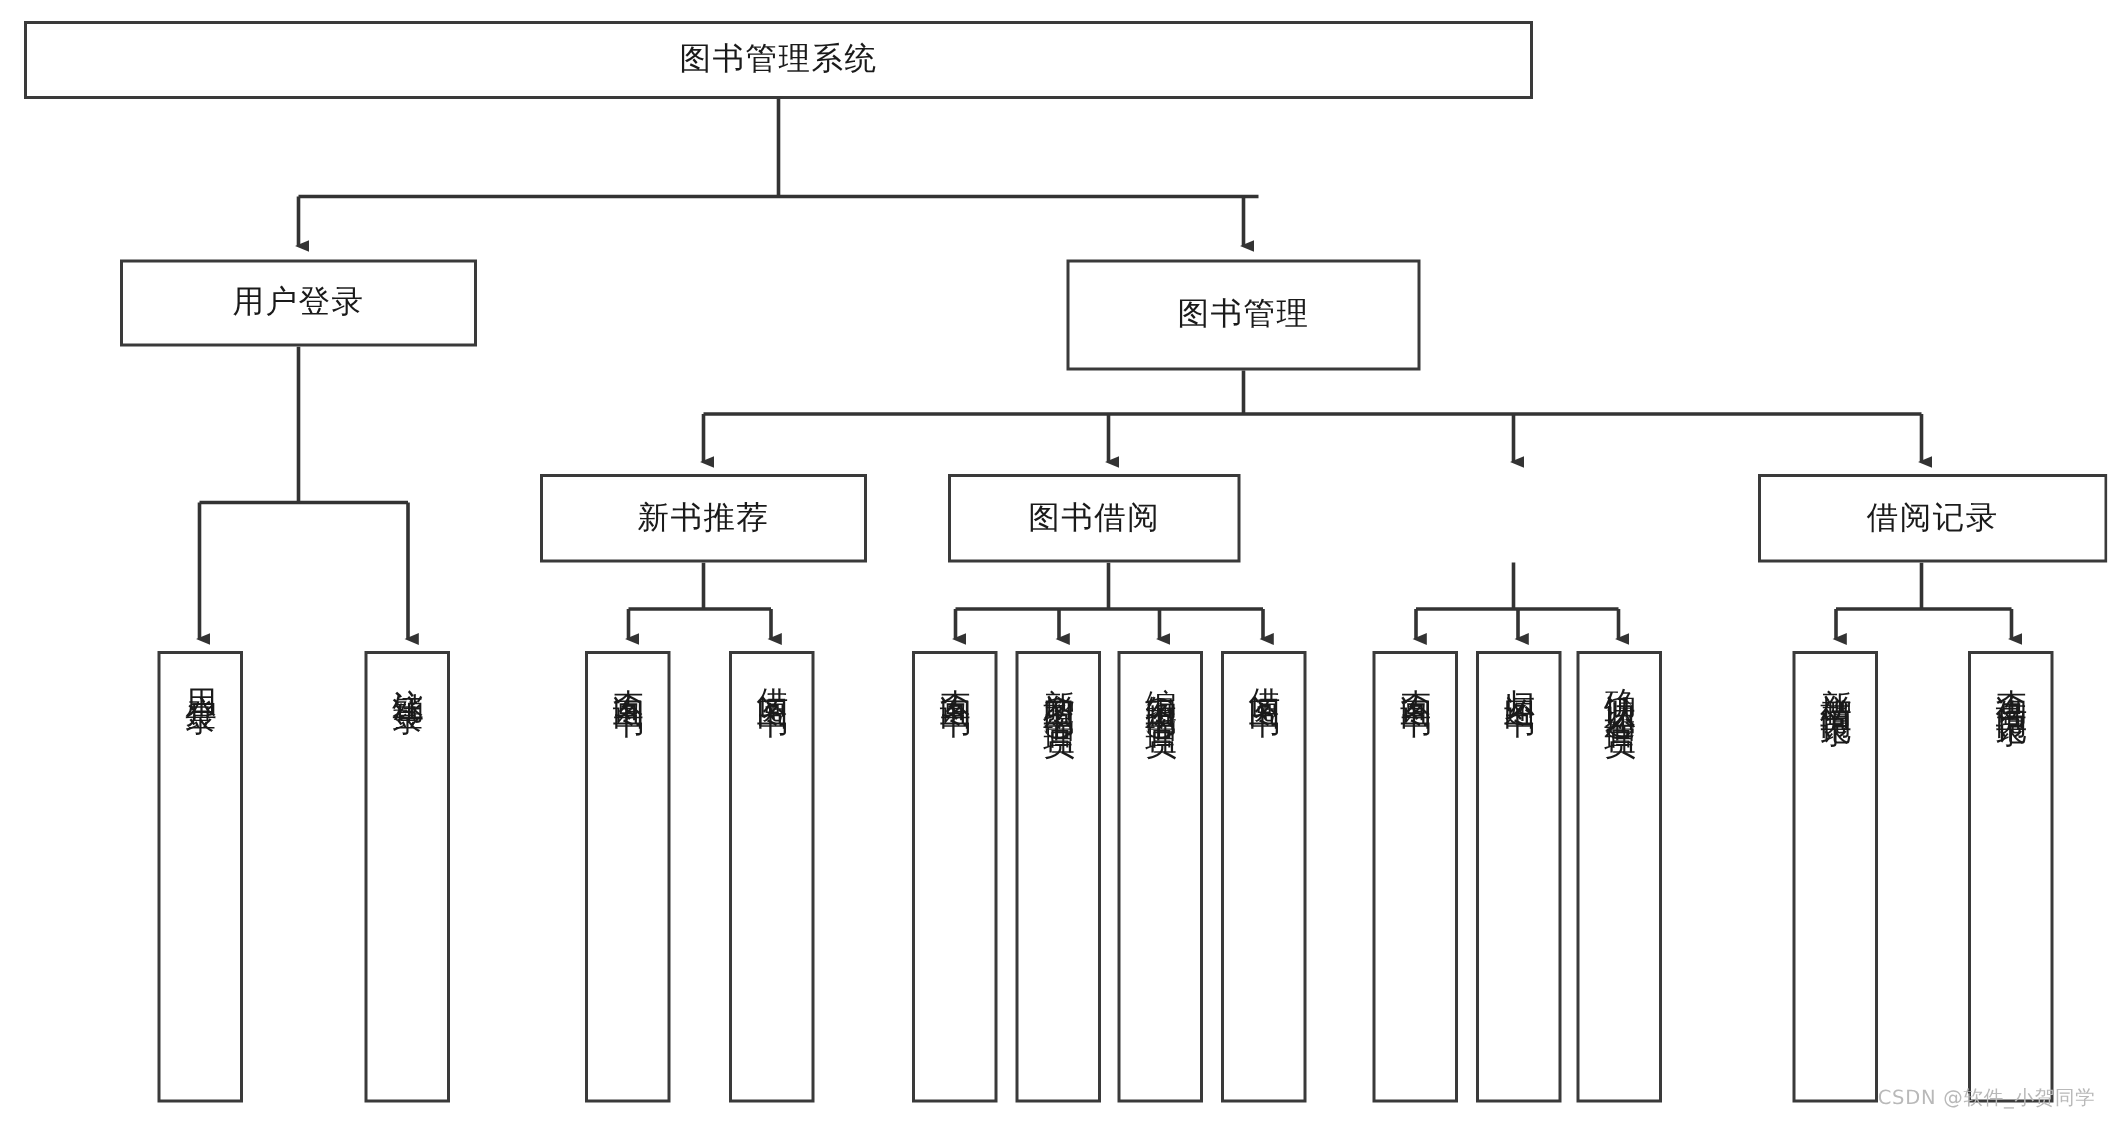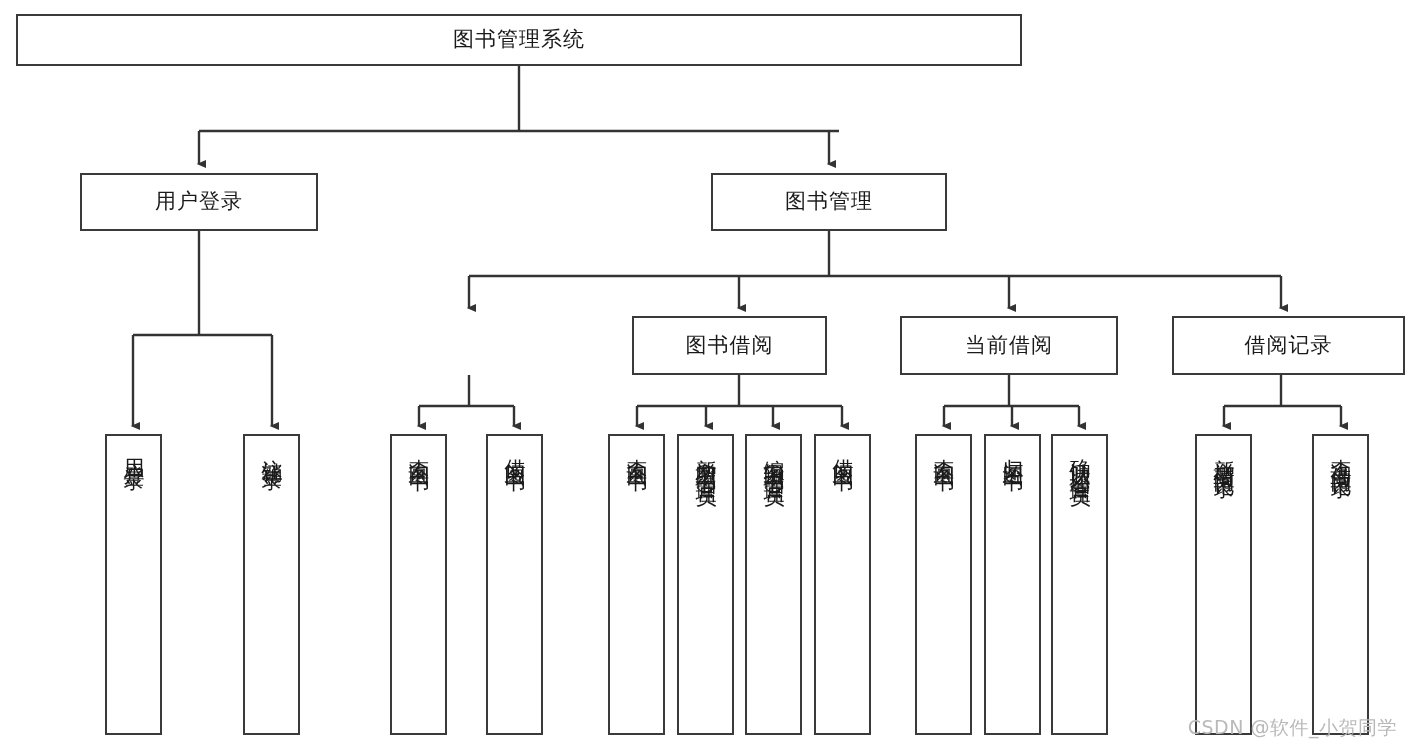--- a/index.html
+++ b/index.html
@@ -50,21 +50,21 @@
     text-orientation: upright;
     font-size: 21px;
     letter-spacing: 4px;
     line-height: 1;
     white-space: nowrap;
   }
   #watermark {
     position: absolute;
     right: 8px;
     bottom: 6px;
-    font-size: 19px;
+    font-size: 13px;
     color: #b9b9b9;
     letter-spacing: 0.5px;
     white-space: nowrap;
     font-family: "DejaVu Sans", "Liberation Sans", sans-serif;
   }
 </style>
 </head>
 <body>
 
 <div id="canvas">
@@ -120,32 +120,32 @@
   </svg>
 
   <div class="node horizontal" style="left:16px; top:14px; width:1006px; height:52px;">
     <span class="node-label">图书管理系统</span>
   </div>
 
   <div class="node horizontal" style="left:80px; top:173px; width:238px; height:58px;">
     <span class="node-label">用户登录</span>
   </div>
 
-  <div class="node horizontal" style="left:711px; top:173px; width:236px; height:58px;">
+  <div class="node horizontal" style="left:711px; top:173px; width:236px; height:74px;">
     <span class="node-label">图书管理</span>
   </div>
 
+  <div class="node horizontal" style="left:360px; top:316px; width:218px; height:59px;">
+    <span class="node-label">新书推荐</span>
+  </div>
 
   <div class="node horizontal" style="left:632px; top:316px; width:195px; height:59px;">
     <span class="node-label">图书借阅</span>
   </div>
 
-  <div class="node horizontal" style="left:900px; top:316px; width:218px; height:59px;">
-    <span class="node-label">当前借阅</span>
-  </div>
 
   <div class="node horizontal" style="left:1172px; top:316px; width:233px; height:59px;">
     <span class="node-label">借阅记录</span>
   </div>
 
   <div class="node vertical" style="left:105px; top:434px; width:57px; height:301px;">
     <span class="node-label">用户登录</span>
   </div>
   <div class="node vertical" style="left:243px; top:434px; width:57px; height:301px;">
     <span class="node-label">注销登录</span>

